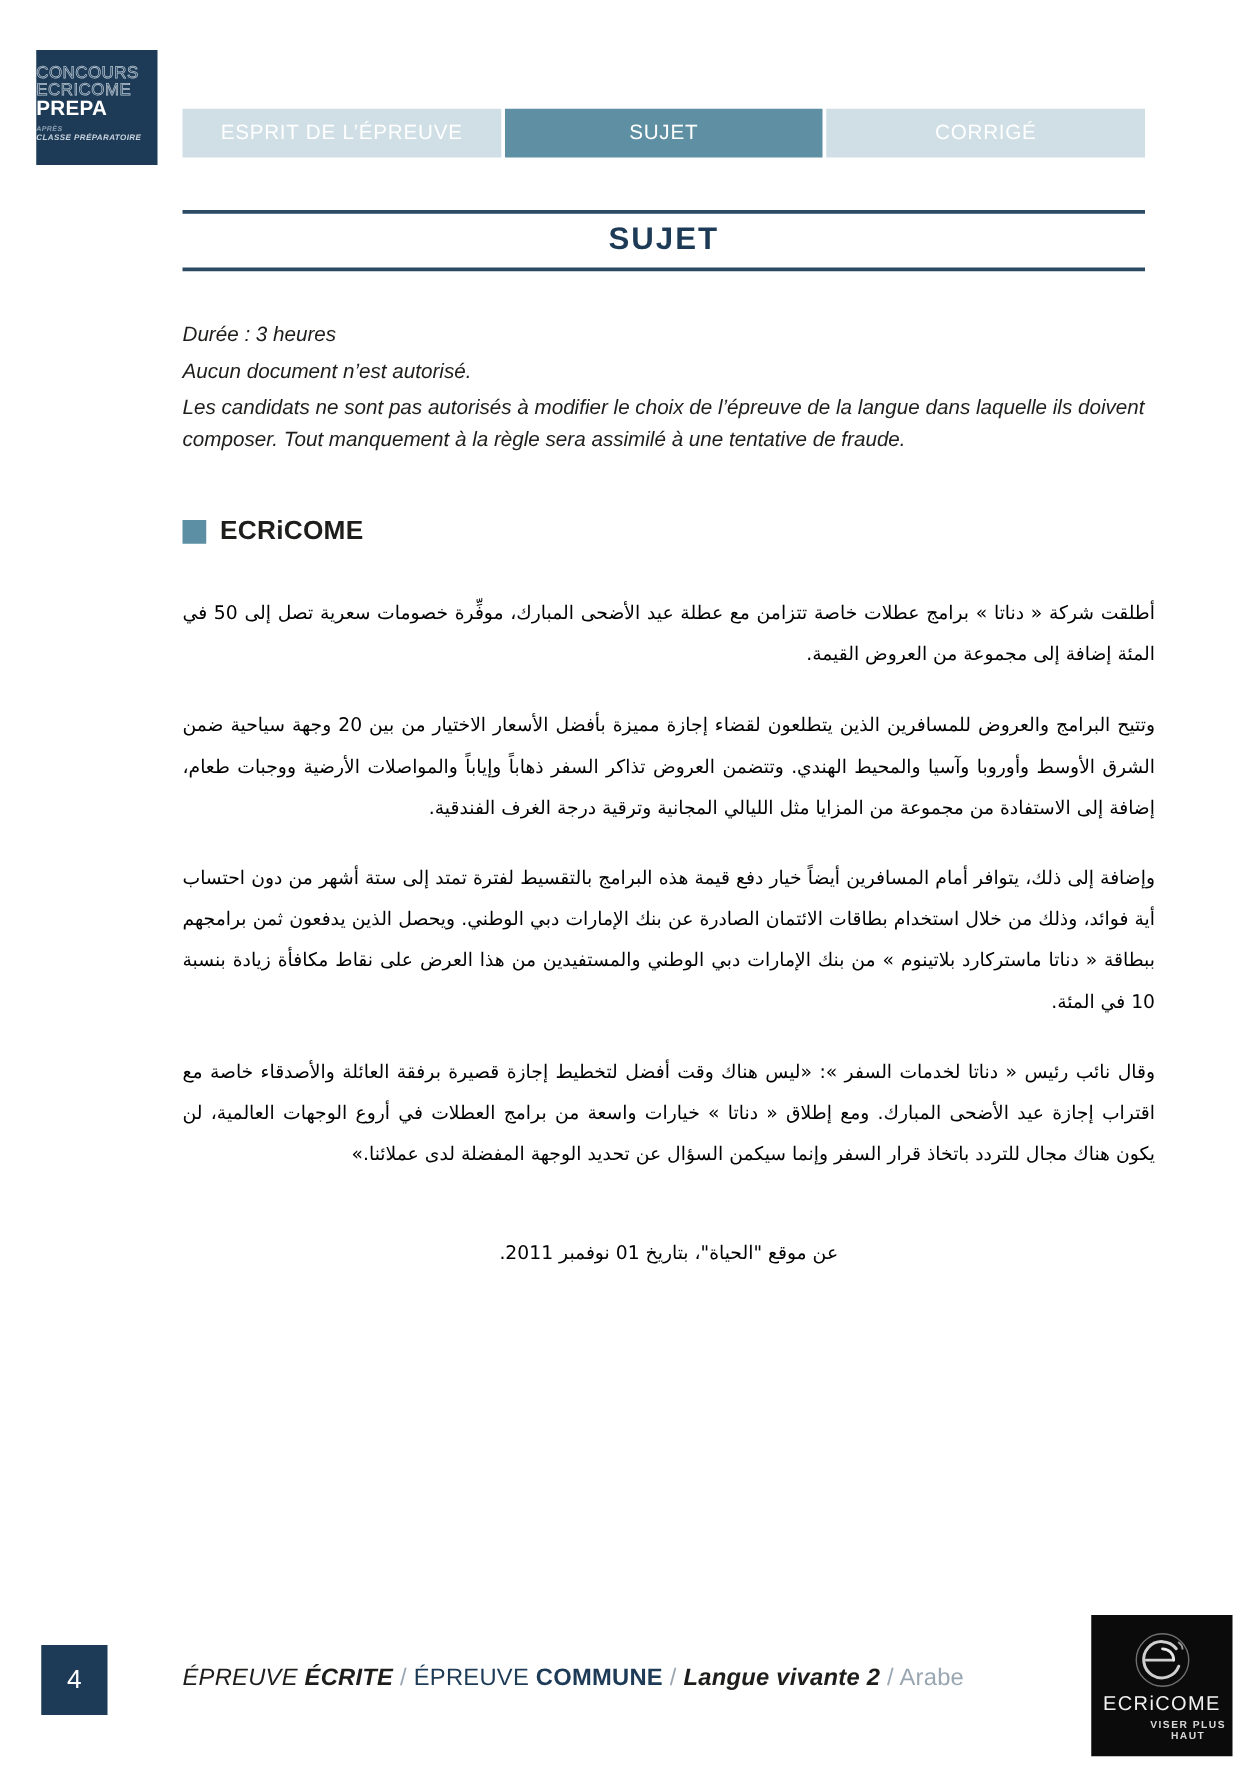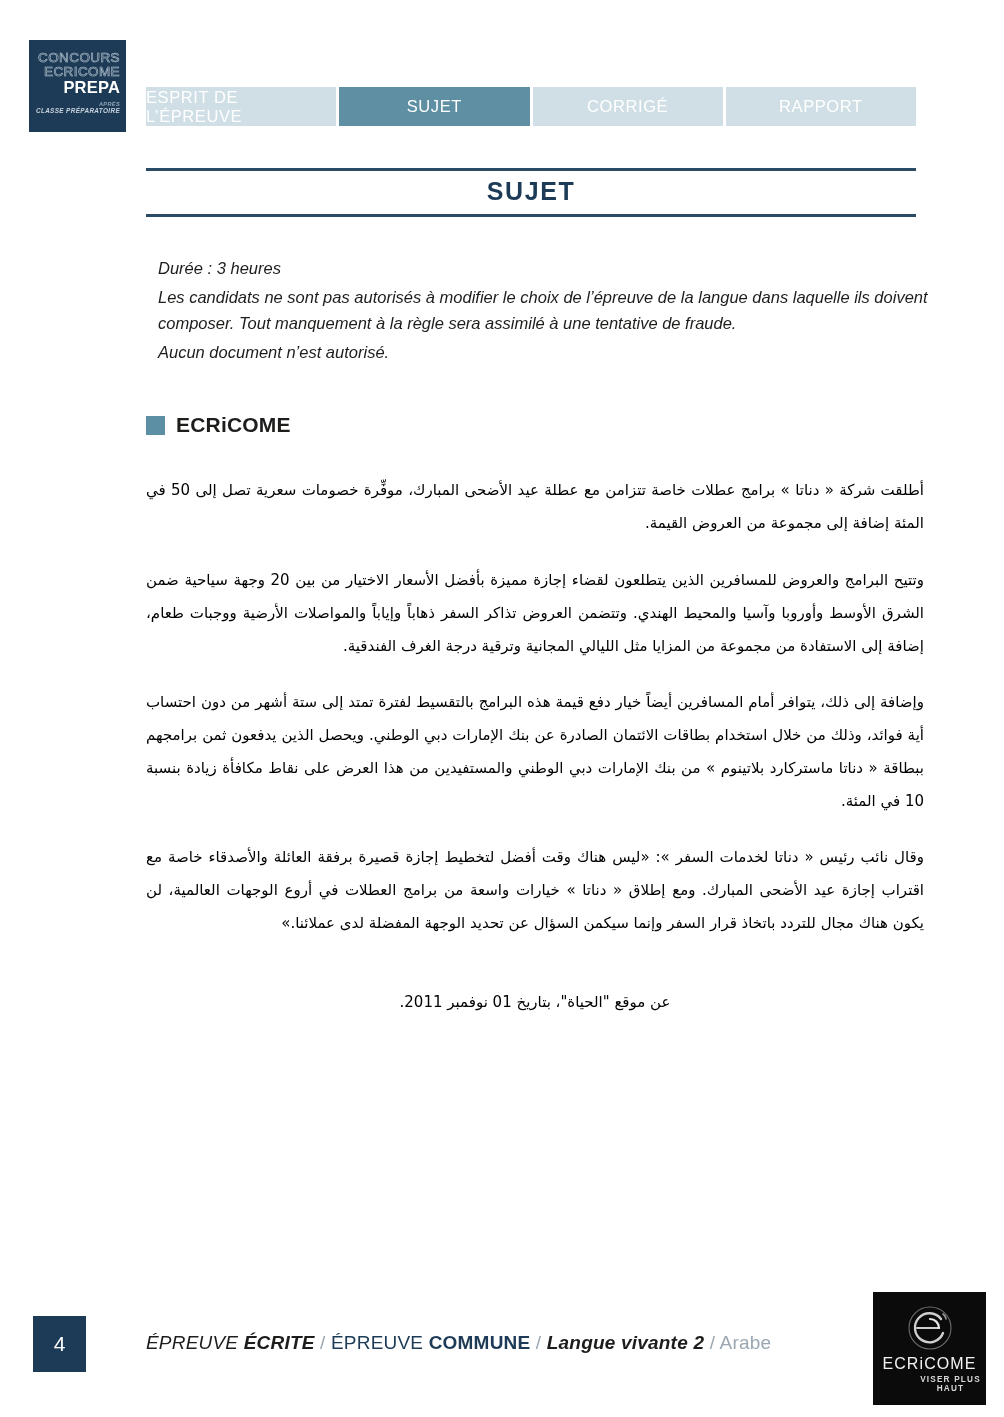--- a/index.html
+++ b/index.html
@@ -31,21 +31,20 @@
     width: 97px;
     height: 92px;
     background: #1d3b56;
     color: #ffffff;
   }
   .brand-inner {
     position: absolute;
     left: 0;
     top: 11px;
     right: 6px;
-    text-align: right;
   }
   .brand-line1, .brand-line2 {
     font-family: "Liberation Sans", sans-serif;
     font-size: 13.5px;
     line-height: 13.5px;
     letter-spacing: 0.4px;
     color: transparent;
     -webkit-text-stroke: 0.6px #b8c6d2;
     text-shadow: 0 0 0 rgba(0,0,0,0);
   }
@@ -118,21 +117,21 @@
     font-size: 25px;
     font-weight: bold;
     letter-spacing: 1.6px;
     padding: 6px 0 8px 0;
     font-family: "Liberation Sans", sans-serif;
   }
 
   
   .instructions {
     position: absolute;
-    left: 158px;
+    left: 146px;
     top: 255px;
     width: 775px;
     font-style: italic;
     font-size: 16.5px;
     line-height: 26px;
     color: #1d1d1b;
   }
   .instructions p { margin: 0 0 3px 0; }
 
   
@@ -275,35 +274,34 @@
       <div class="brand-line3">PREPA</div>
       <div class="brand-sub1">APRÈS</div>
       <div class="brand-sub2">CLASSE PRÉPARATOIRE</div>
     </div>
   </div>
 
   <div class="tabbar">
     <div class="tab">ESPRIT DE L’ÉPREUVE</div>
     <div class="tab is-active">SUJET</div>
     <div class="tab">CORRIGÉ</div>
-    <div class="tab">RAPPORT</div>
   </div>
 
 </div>
 
 <div class="title-wrap">
   <div class="rule"></div>
   <div class="page-title">SUJET</div>
   <div class="rule"></div>
 </div>
 
 <div class="instructions">
   <p>Durée : 3 heures</p>
+  <p>Aucun document n’est autorisé.</p>
   <p>Les candidats ne sont pas autorisés à modifier le choix de l’épreuve de la langue dans laquelle ils doivent composer. Tout manquement à la règle sera assimilé à une tentative de fraude.</p>
-  <p>Aucun document n’est autorisé.</p>
 </div>
 
 <div class="version-heading">
   <span class="version-bullet"></span>
   <span class="version-label">ECRiCOME</span>
 </div>
 
 <div class="arabic-body">
   <p class="arabic-par first">أطلقت شركة « دناتا » برامج عطلات خاصة تتزامن مع عطلة عيد الأضحى المبارك، موفِّرة خصومات سعرية تصل إلى 50 في المئة إضافة إلى مجموعة من العروض القيمة.</p>
   <p class="arabic-par">وتتيح البرامج والعروض للمسافرين الذين يتطلعون لقضاء إجازة مميزة بأفضل الأسعار الاختيار من بين 20 وجهة سياحية ضمن الشرق الأوسط وأوروبا وآسيا والمحيط الهندي. وتتضمن العروض تذاكر السفر ذهاباً وإياباً والمواصلات الأرضية ووجبات طعام، إضافة إلى الاستفادة من مجموعة من المزايا مثل الليالي المجانية وترقية درجة الغرف الفندقية.</p>

